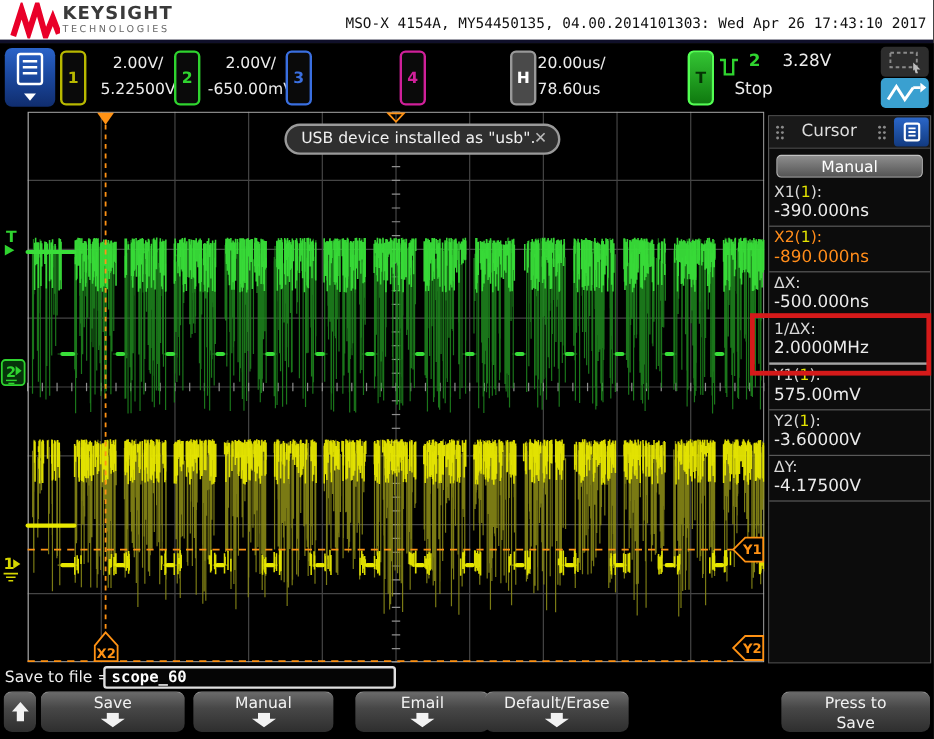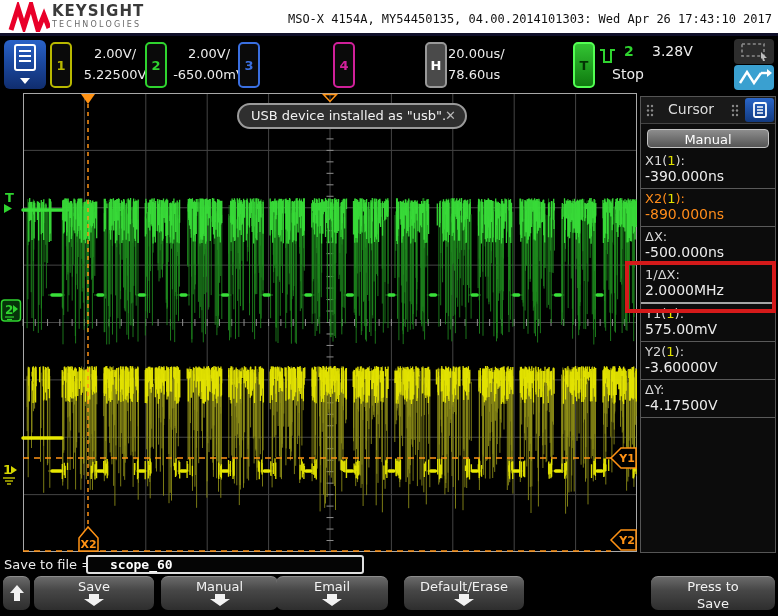--- a/index.html
+++ b/index.html
@@ -53,21 +53,21 @@
   .c-val{font-size:14px;color:#ececec;text-align:left;line-height:17px;padding-right:2px;}
   .c-row.accent .c-lab, .c-row.accent .c-val{color:#ff8c1a;}
   .c-row.accent .c-ch{color:#e3e300;}
   #red-box{position:absolute;left:625px;top:261px;width:143px;height:44px;border:4px solid #d51a1a;
            z-index:50;pointer-events:none;}
   
   #bottom{position:absolute;left:0;top:553px;width:778px;height:63px;background:#000;}
   #save-label{position:absolute;left:4px;top:4px;font-size:13px;color:#ececec;}
   #filename{position:absolute;left:86px;top:2px;width:230px;height:15px;background:#050505;
             border:2px solid #e0e0e0;border-radius:3px;color:#fff;font-size:13px;font-weight:bold;
-            font-family:"DejaVu Sans Mono","Liberation Mono",monospace;line-height:15px;padding:0 22px;}
+            font-family:"DejaVu Sans Mono","Liberation Mono",monospace;line-height:15px;padding:0 5px;}
   .soft-btn{position:absolute;top:23px;height:34px;border-radius:7px;box-sizing:border-box;
             background:linear-gradient(#6a6a6a 0%,#474747 40%,#2e2e2e 100%);
             border-top:1px solid #8c8c8c;text-align:center;color:#f2f2f2;font-size:13px;}
   .soft-btn .lab{display:block;margin-top:2px;line-height:15px;}
   .soft-btn svg{display:block;margin:0 auto;}
 </style>
 </head>
 <body>
 
 <div id="screen">
@@ -398,21 +398,21 @@
       <svg width="26" height="13">
           <polygon points="8,0 18,0 18,5 23,5 13,12 3,5 8,5" fill="#f2f2f2"></polygon>
         </svg>
     </div>
     <div class="soft-btn" style="left:161px;width:117px;">
       <span class="lab">Manual</span>
       <svg width="26" height="13">
           <polygon points="8,0 18,0 18,5 23,5 13,12 3,5 8,5" fill="#f2f2f2"></polygon>
         </svg>
     </div>
-    <div class="soft-btn" style="left:276px;width:112px;">
+    <div class="soft-btn" style="left:296px;width:112px;">
       <span class="lab">Email</span>
       <svg width="26" height="13">
           <polygon points="8,0 18,0 18,5 23,5 13,12 3,5 8,5" fill="#f2f2f2"></polygon>
         </svg>
     </div>
     <div class="soft-btn" style="left:404px;width:120px;">
       <span class="lab">Default/Erase</span>
       <svg width="26" height="13">
           <polygon points="8,0 18,0 18,5 23,5 13,12 3,5 8,5" fill="#f2f2f2"></polygon>
         </svg>

